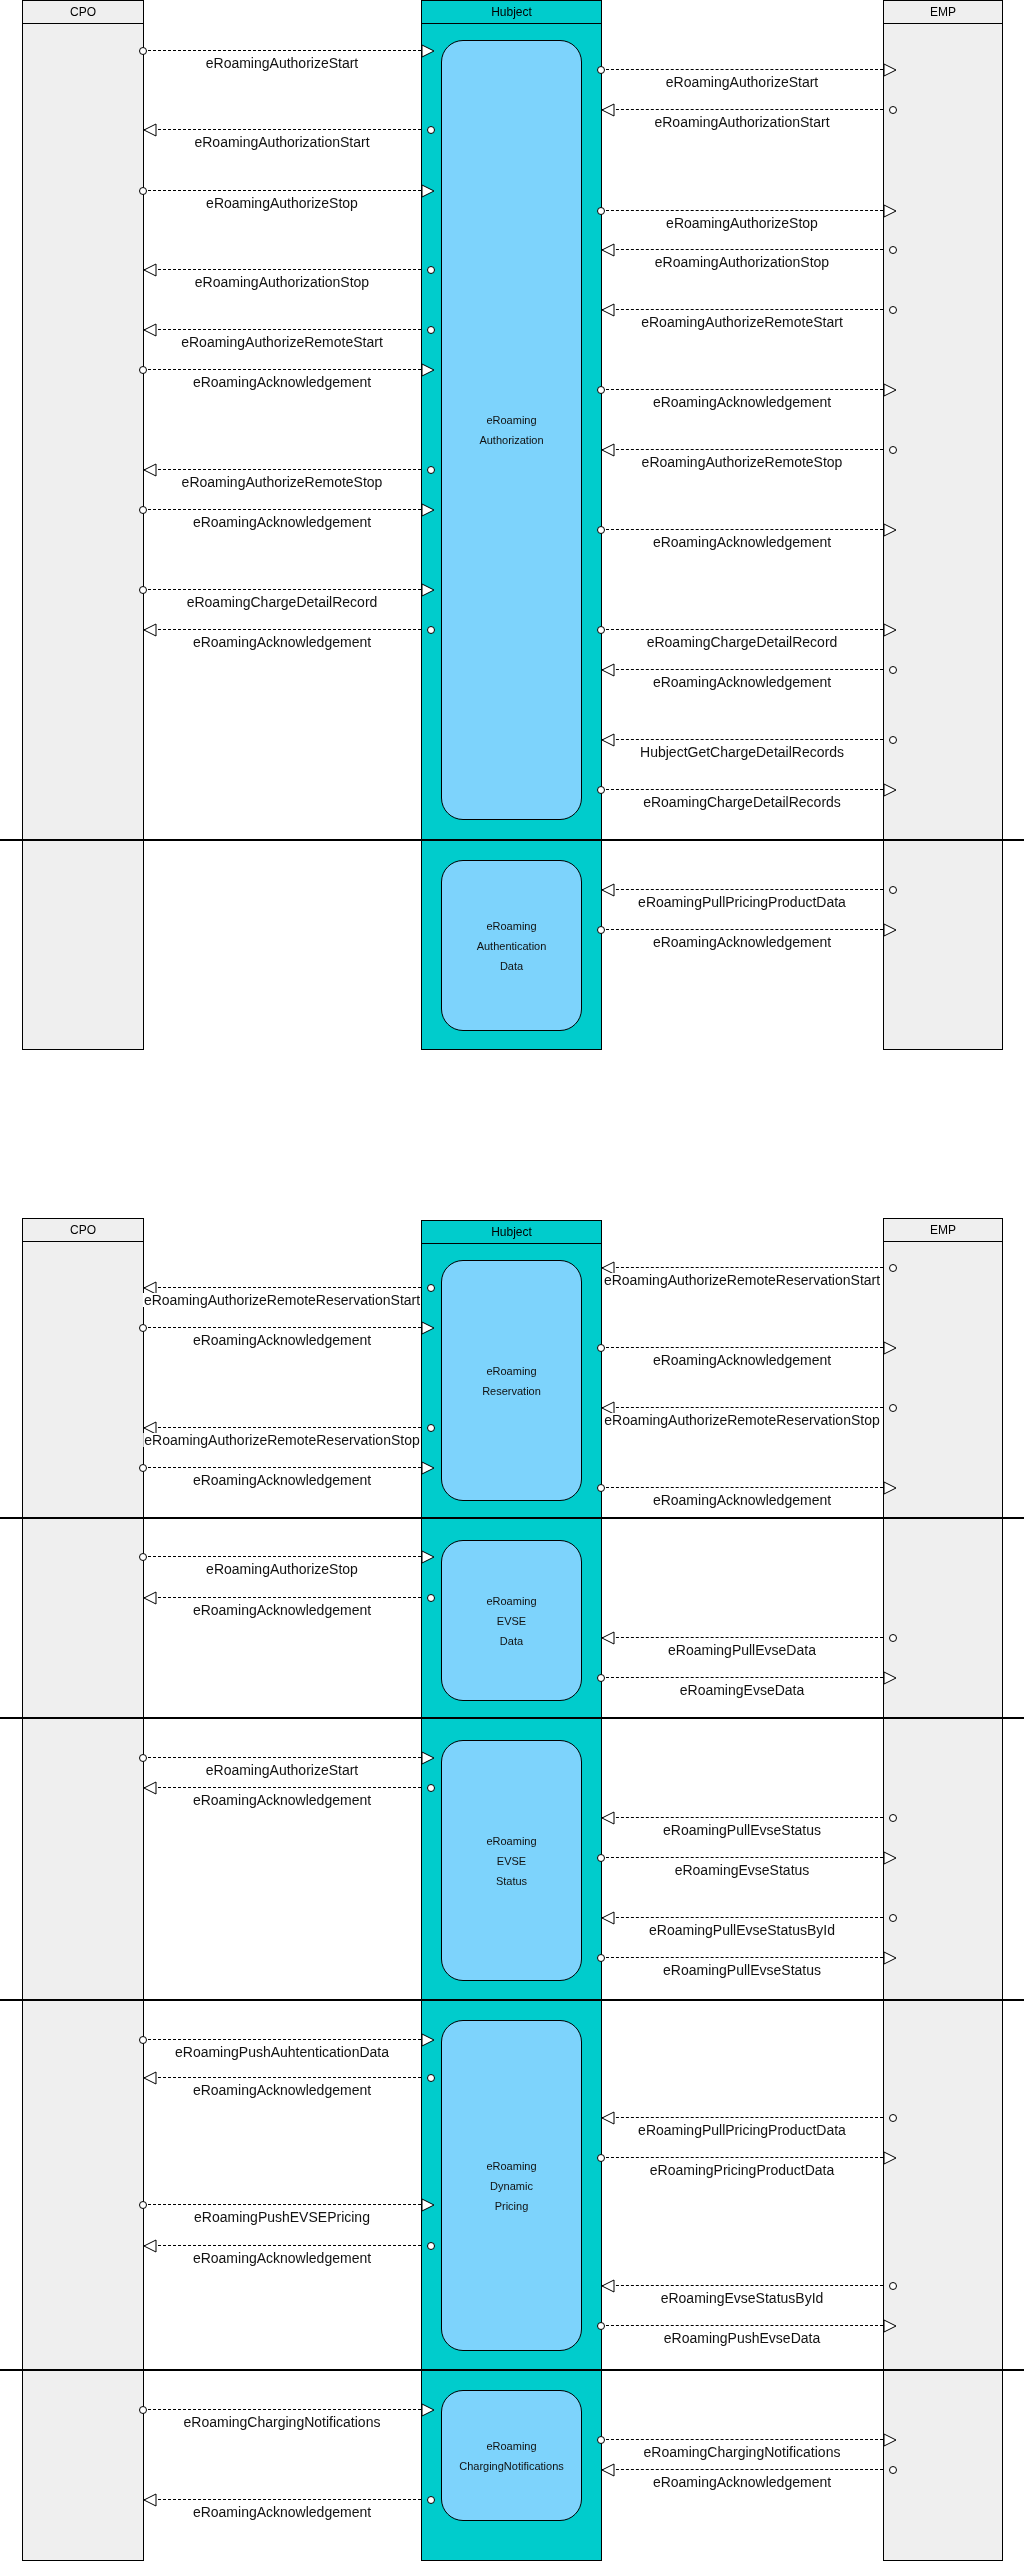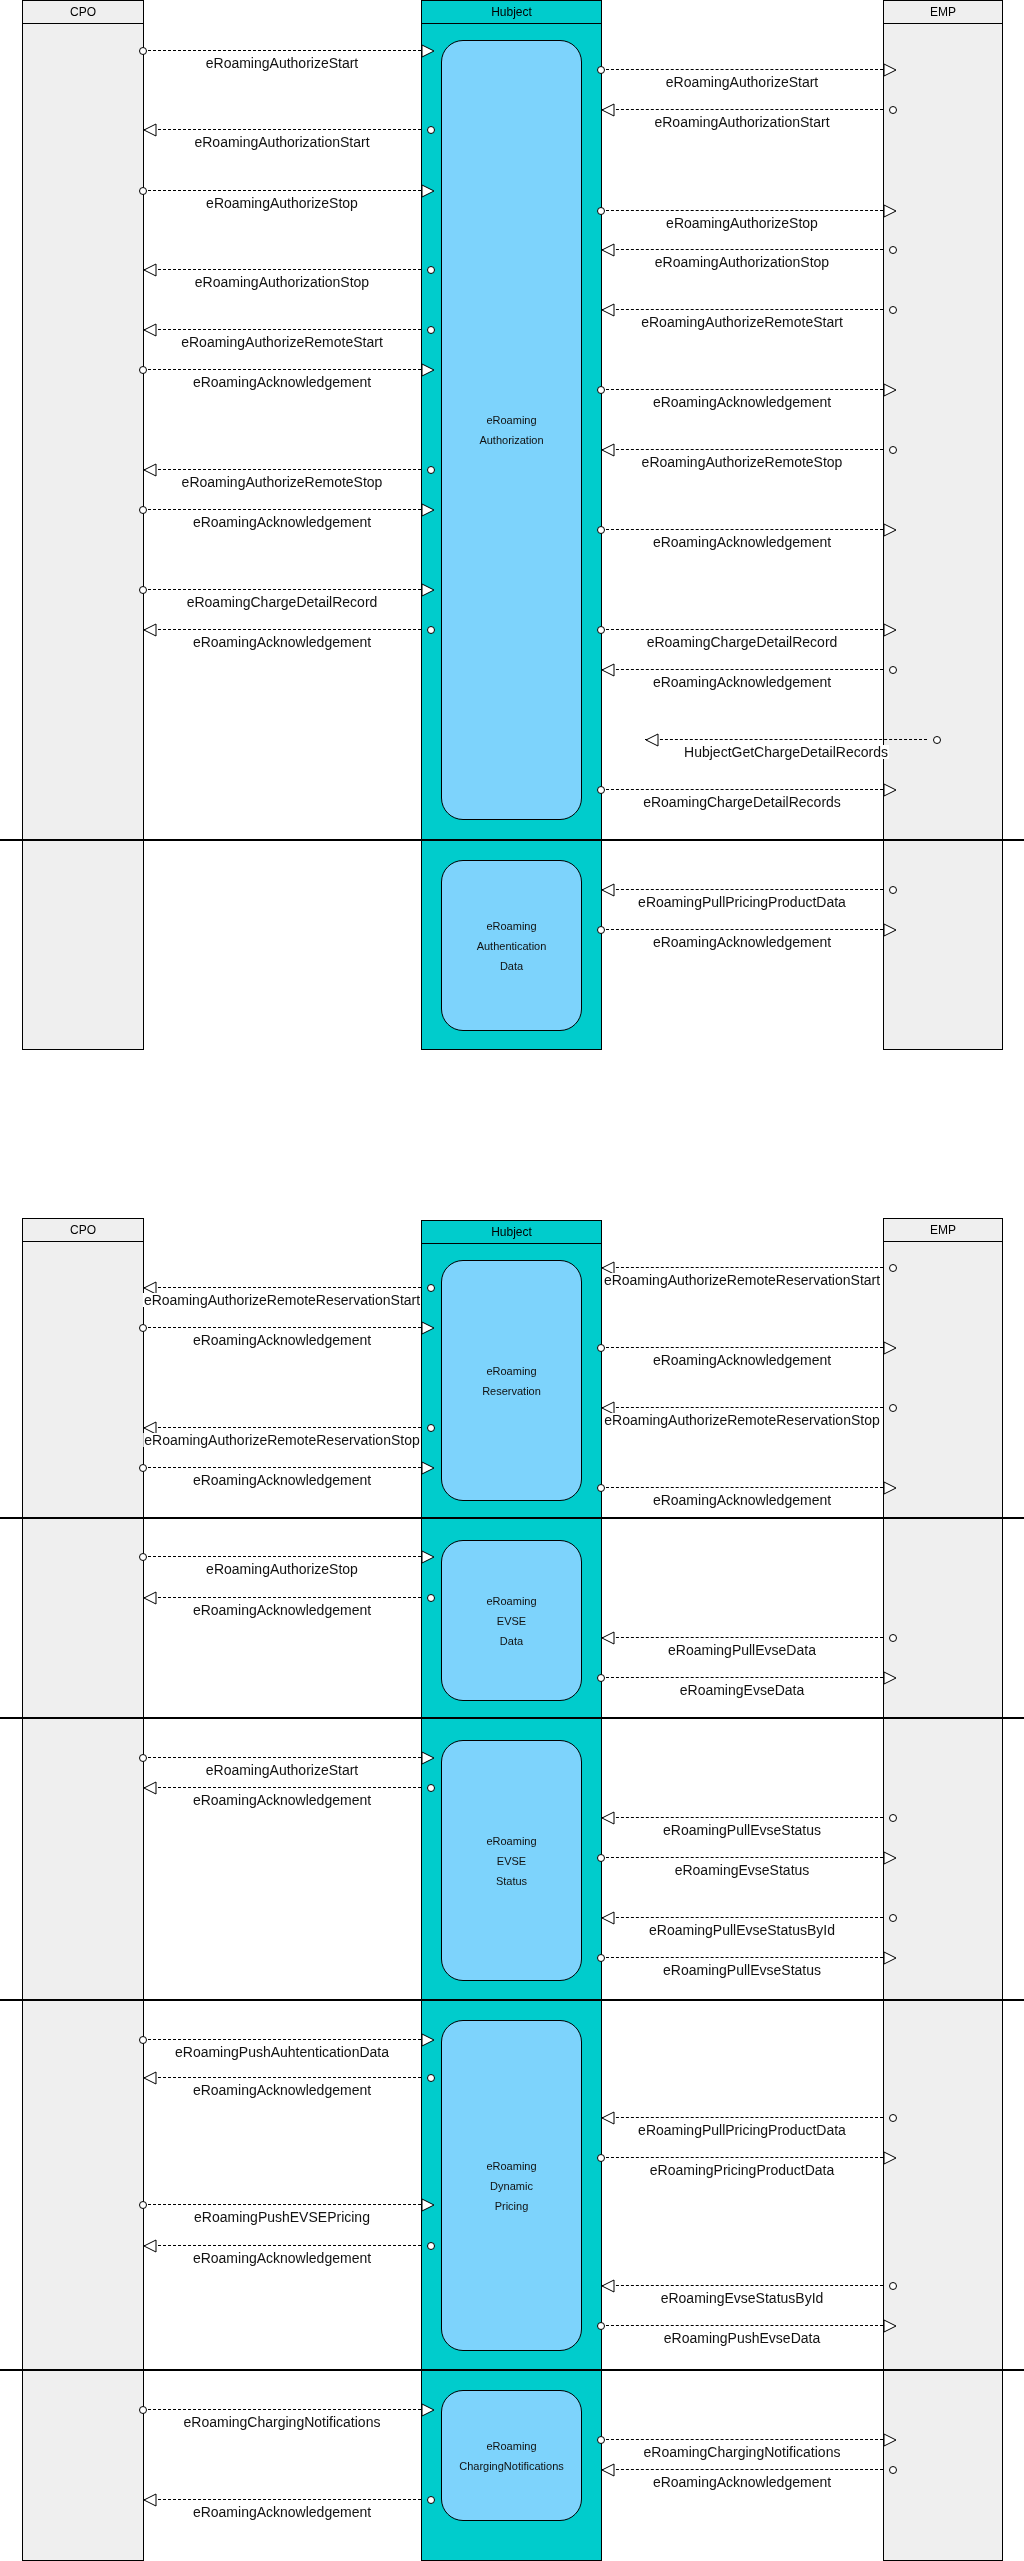--- a/index.html
+++ b/index.html
@@ -336,21 +336,21 @@
           <polygon points="13,1 1,7 13,13" fill="#fff" stroke="#000" stroke-width="1"></polygon>
         </svg>
       </span>
       <span style="position:absolute;right:-5px;top:0">
         <svg width="10" height="14">
           <circle cx="5" cy="7" r="3.5" fill="#fff" stroke="#000" stroke-width="1"></circle>
         </svg>
       </span>
       <span class="lbl">eRoamingAcknowledgement</span>
     </div>
-    <div class="abs msg" style="left: 601px; width: 282px; top: 733px; margin-left: 44px;">
+    <div class="abs msg" style="left: 601px; width: 282px; top: 733px;">
       <div class="line"></div>
       <span style="position: absolute; left: 0px; top: 0px;">
         <svg width="14" height="14">
           <polygon points="13,1 1,7 13,13" fill="#fff" stroke="#000" stroke-width="1"></polygon>
         </svg>
       </span>
       <span style="position:absolute;right:-5px;top:0">
         <svg width="10" height="14">
           <circle cx="5" cy="7" r="3.5" fill="#fff" stroke="#000" stroke-width="1"></circle>
         </svg>

